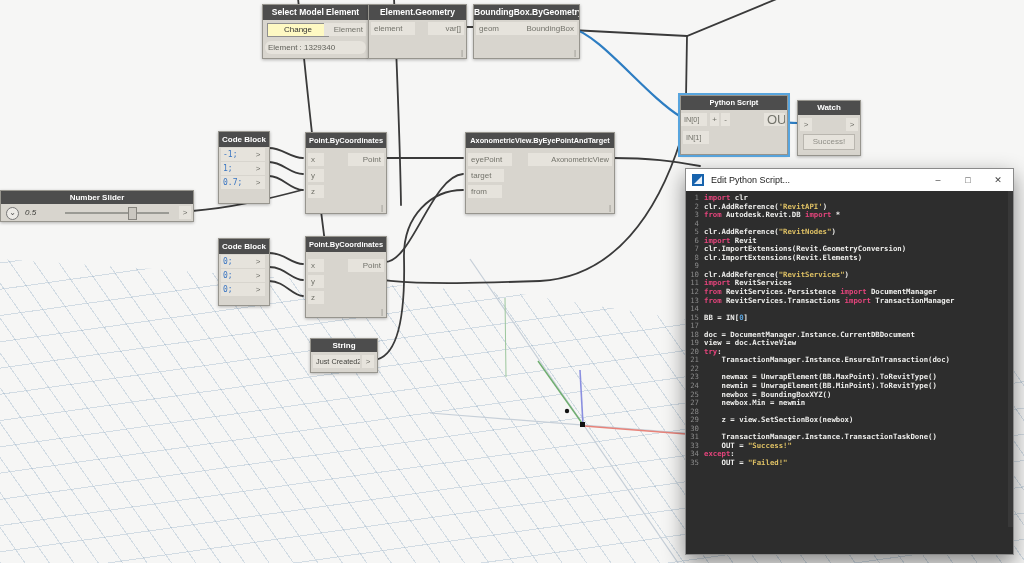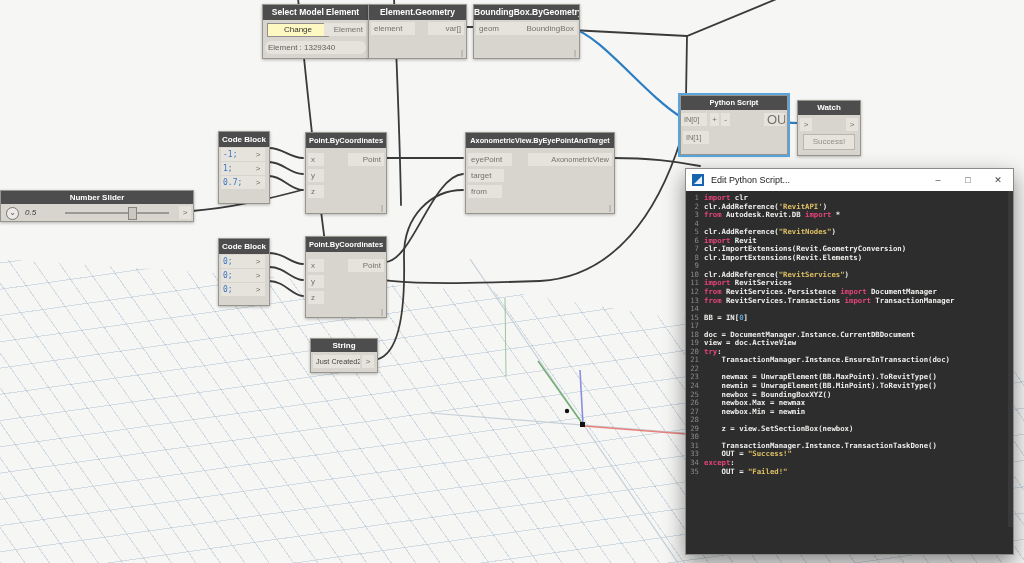--- a/index.html
+++ b/index.html
@@ -239,21 +239,20 @@
         <div class="cl"><span class="ln">15</span><span class="ct">BB = IN[<span class="num">0</span>]</span></div>
         <div class="cl"><span class="ln">17</span><span class="ct"></span></div>
         <div class="cl"><span class="ln">18</span><span class="ct">doc = DocumentManager.Instance.CurrentDBDocument</span></div>
         <div class="cl"><span class="ln">19</span><span class="ct">view = doc.ActiveView</span></div>
         <div class="cl"><span class="ln">20</span><span class="ct"><span class="kw">try</span>:</span></div>
         <div class="cl"><span class="ln">21</span><span class="ct">    TransactionManager.Instance.EnsureInTransaction(doc)</span></div>
         <div class="cl"><span class="ln">22</span><span class="ct"></span></div>
         <div class="cl"><span class="ln">23</span><span class="ct">    newmax = UnwrapElement(BB.MaxPoint).ToRevitType()</span></div>
         <div class="cl"><span class="ln">24</span><span class="ct">    newmin = UnwrapElement(BB.MinPoint).ToRevitType()</span></div>
         <div class="cl"><span class="ln">25</span><span class="ct">    newbox = BoundingBoxXYZ()</span></div>
-        <div class="cl"><span class="ln">26</span><span class="ct">    newbox.Max = newmax</span></div>
         <div class="cl"><span class="ln">27</span><span class="ct">    newbox.Min = newmin</span></div>
         <div class="cl"><span class="ln">28</span><span class="ct"></span></div>
         <div class="cl"><span class="ln">29</span><span class="ct">    z = view.SetSectionBox(newbox)</span></div>
         <div class="cl"><span class="ln">30</span><span class="ct"></span></div>
         <div class="cl"><span class="ln">31</span><span class="ct">    TransactionManager.Instance.TransactionTaskDone()</span></div>
         <div class="cl"><span class="ln">33</span><span class="ct">    OUT = <span class="str">"Success!"</span></span></div>
         <div class="cl"><span class="ln">34</span><span class="ct"><span class="kw">except</span>:</span></div>
         <div class="cl"><span class="ln">35</span><span class="ct">    OUT = <span class="str">"Failed!"</span></span></div>
       </div>
   </div>

